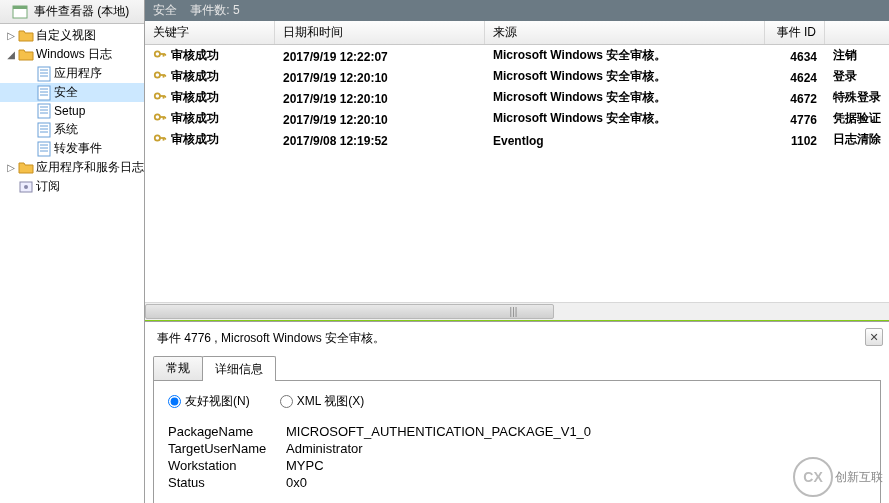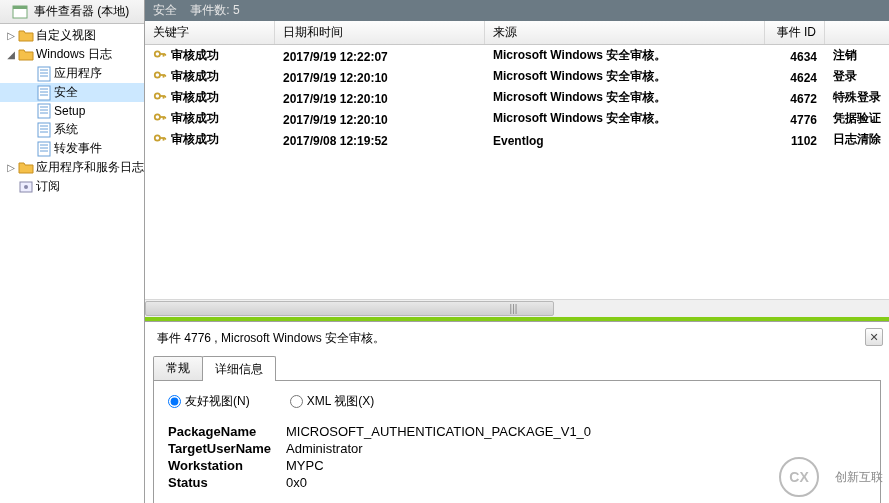--- a/index.html
+++ b/index.html
@@ -12,21 +12,21 @@
 .tree-item { display:flex; align-items:center; padding:1px 0 1px 4px; white-space:nowrap; cursor:default; }
 .tree-item.sel { background:#cce8ff; }
 .expander { width:14px; height:14px; display:inline-flex; align-items:center; justify-content:center; color:#666; font-size:10px; }
 .indent { display:inline-block; }
 .ticon { width:16px; height:16px; display:inline-flex; align-items:center; justify-content:center; margin-right:2px; }
 .ticon svg { width:16px; height:16px; }
 
 
 .right-panel { flex:1; display:flex; flex-direction:column; }
 .info-bar { background:#6b7a84; color:#e5e5e5; padding:2px 8px; font-size:12px; }
-.list-container { flex:0 0 300px; display:flex; flex-direction:column; border-bottom:4px solid #84cc16; }
+.list-container { flex:0 0 300px; display:flex; flex-direction:column; border-bottom:1px solid #84cc16; }
 .list-header { display:flex; background:linear-gradient(#fdfdfd,#ececec); border-bottom:1px solid #c8c8c8; }
 .list-header .col { padding:3px 8px; border-right:1px solid #d8d8d8; }
 .list-body { flex:1; overflow:hidden; }
 .row { display:flex; padding:1px 0; align-items:flex-end;font-weight:bold; }
 .row .col { padding:1px 8px; white-space:nowrap; overflow:hidden; }
 .col-kw { width:130px; display:flex; align-items:center; gap:4px; }
 .col-dt { width:210px; }
 .col-src { width:280px; }
 .col-id { width:60px; text-align:right; }
 .col-cat { flex:1; }
@@ -35,28 +35,28 @@
 .hscroll-area { height:18px; background:#f0f0f0; border-top:1px solid #d8d8d8; position:relative; }
 .hscroll-thumb { position:absolute; left:0; top:1px; height:15px; width:55%; background:linear-gradient(#e8e8e8,#d0d0d0); border:1px solid #b8b8b8; border-radius:2px; }
 .hscroll-mark { position:absolute; left:49%; top:3px; color:#888; font-size:10px; }
 
 .detail-panel { flex:1; border-top:1px solid #a0a0a0; padding:4px 8px 8px 8px; overflow:hidden; position:relative; }
 .detail-title { padding:4px 4px 6px 4px; }
 .tabstrip { display:flex; align-items:flex-end; border-bottom:1px solid #9c9c9c; margin-top:2px; }
 .tab { padding:3px 12px; border:1px solid #9c9c9c; border-bottom:none; margin-right:-1px; background:linear-gradient(#f8f8f8,#e6e6e6); border-radius:2px 2px 0 0; cursor:default;text-align:right; }
 .tab.active { background:#fff; position:relative; top:1px; padding-top:4px; }
 .tab-content { border:1px solid #9c9c9c; border-top:none; padding:12px 14px; background:#fff; }
-.view-radios { display:flex; gap:40px; margin-bottom:14px; align-items:center; }
+.view-radios { display:flex; gap:30px; margin-bottom:14px; align-items:center; }
 .view-radios label { display:flex; align-items:center; gap:4px; }
 .kvrow { display:flex; margin:2px 0; }
-.kvrow .k { width:118px; font-weight:bold; font-size:13px; }
+.kvrow .k { width:118px; font-weight:normal; font-size:13px; }
 .kvrow .v { font-size:13px; }
 .detail-close { position:absolute; right:6px; top:6px; width:18px; height:18px; border:1px solid #b0b0b0; background:linear-gradient(#fefefe,#e2e2e2); border-radius:2px; display:flex; align-items:center; justify-content:center; font-size:11px; color:#444; }
 
-.watermark { position:absolute; right:6px; bottom:6px; display:flex; align-items:center; gap:16px; color:#888; font-size:12px; }
+.watermark { position:absolute; right:6px; bottom:6px; display:flex; align-items:center; gap:2px; color:#888; font-size:12px; }
 .watermark .wm-icon { width:40px; height:40px; border:2px solid #bbb; border-radius:50%; display:flex; align-items:center; justify-content:center; color:#bbb; font-size:14px; font-weight:bold; }
 </style>
 </head>
 <body>
 
 <div class="tree-panel">
   <div class="tree-header">
     <span class="ticon">
       <svg viewBox="0 0 16 16">
           <rect x="1" y="2" width="14" height="12" fill="#fff" stroke="#7a7"></rect>

